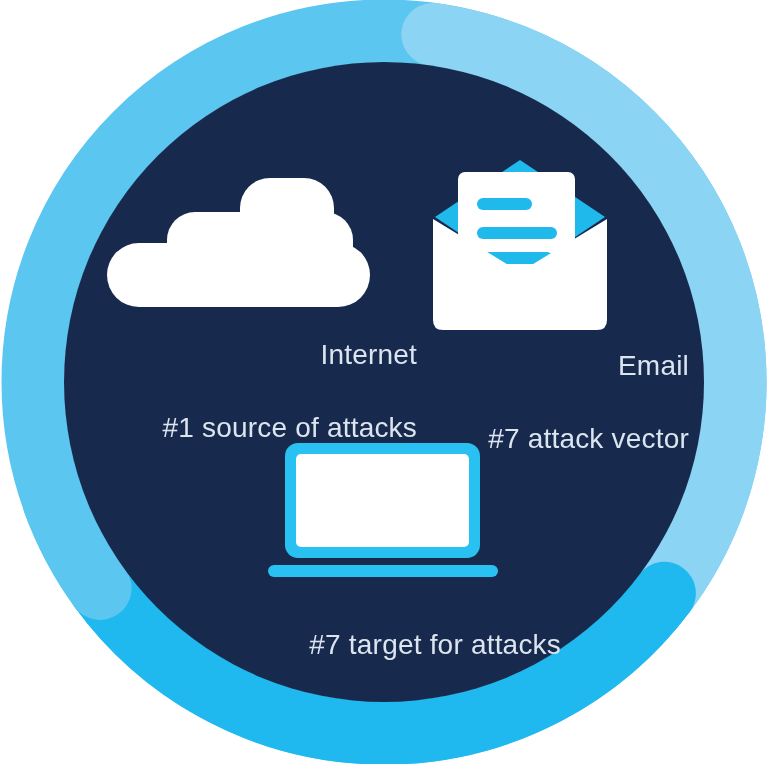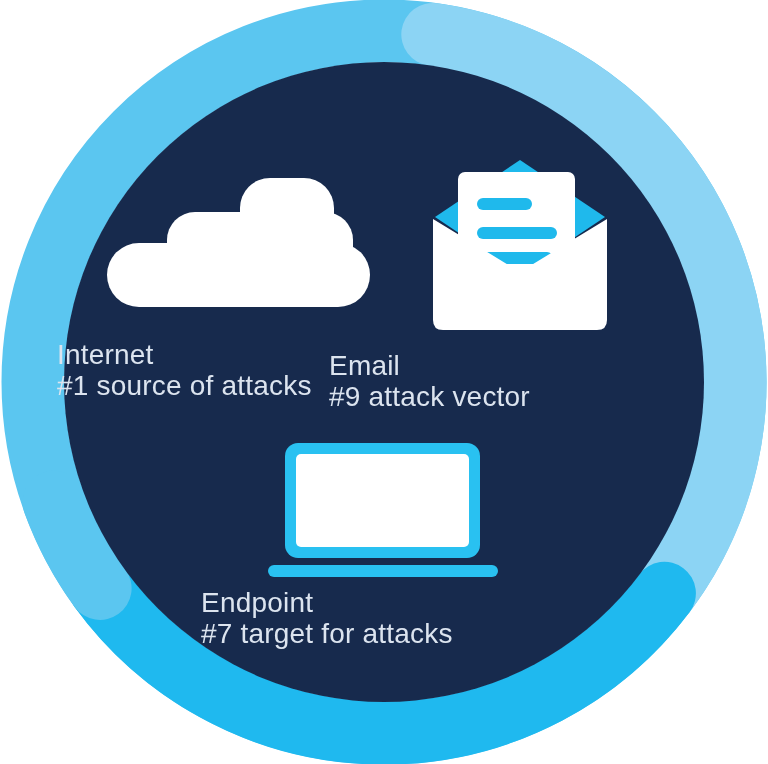--- a/index.html
+++ b/index.html
@@ -17,29 +17,29 @@
   }
   .stage svg {
     position: absolute;
     left: 0;
     top: 0;
     display: block;
   }
   .label {
     position: absolute;
     width: 360px;
-    text-align: left;
+    text-align: right;
     color: #DCE4EF;
     font-size: 28px;
     font-weight: 400;
     line-height: 31px;
     letter-spacing: 0.2px;
   }
   .label .title { display: block; }
-  .label .subtitle { display: block; }
+  .label .subtitle { display: block; margin-top: 42px; }
   .label-internet { left: 57px;  top: 339px; }
   .label-email    { left: 329px; top: 350px; }
   .label-endpoint { left: 201px; top: 587px; }
 </style>
 </head>
 <body>
 
 <div class="stage">
 
   <svg width="768" height="764" viewBox="0 0 768 764">
@@ -76,21 +76,20 @@
     </g>
   </svg>
 
   <div class="label label-internet">
     <span class="title">Internet</span>
     <span class="subtitle">#1 source of attacks</span>
   </div>
 
   <div class="label label-email">
     <span class="title">Email</span>
-    <span class="subtitle">#9 attack vector</span>
+    <span class="subtitle">#7 attack vector</span>
   </div>
 
   <div class="label label-endpoint">
-    <span class="title">Endpoint</span>
     <span class="subtitle">#7 target for attacks</span>
   </div>
 
 </div>
 
 </body></html>

